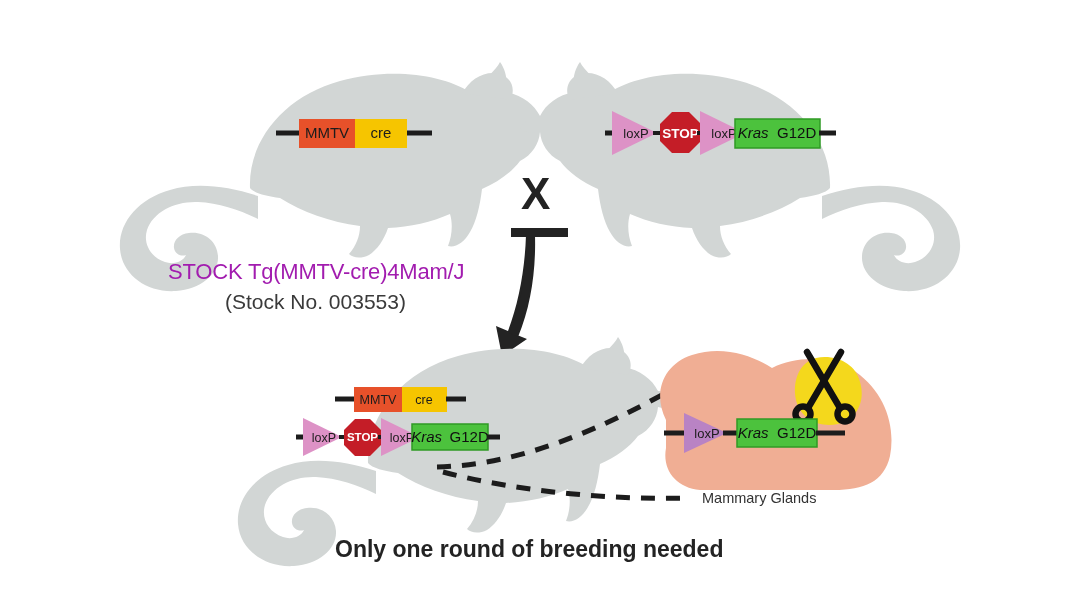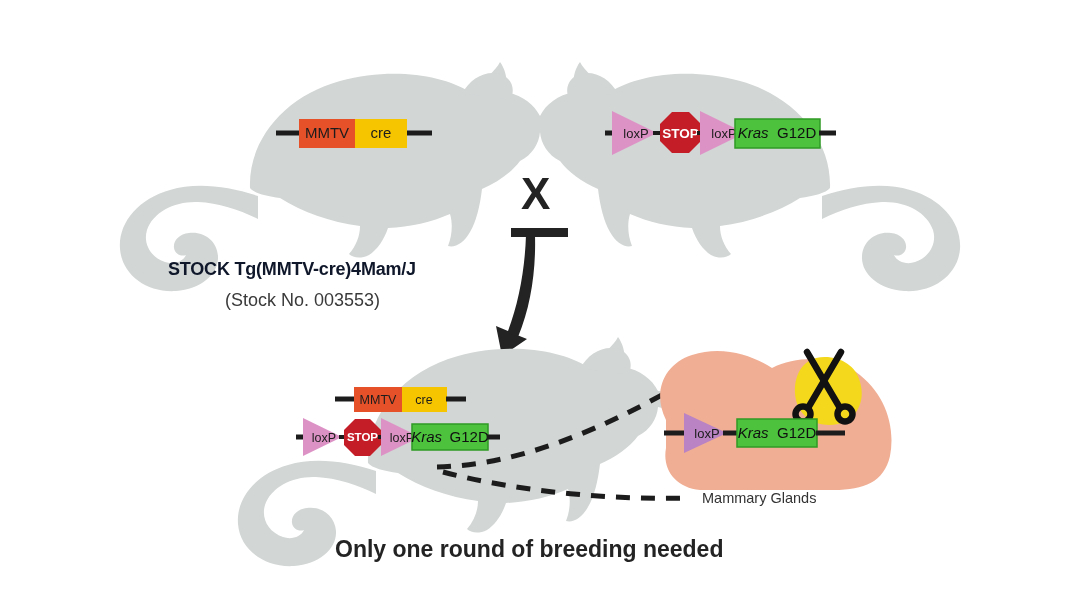--- a/index.html
+++ b/index.html
@@ -49,29 +49,29 @@
   .t-mmtv { font-size: 15px; fill: #1c1c1c; }
   .t-cre  { font-size: 15px; fill: #1c1c1c; }
   .t-kras-italic { font-size: 15px; fill: #101010; font-style: italic; }
   .t-kras-plain  { font-size: 15px; fill: #101010; }
   .t-stop { font-size: 13.5px; fill: #ffffff; font-weight: bold; letter-spacing: 0px; }
   .t-loxp { font-size: 13px; fill: #1c1c1c; }
   .t-small-construct { font-size: 12.5px; }
   .t-gland-label { font-size: 14.5px; fill: #333333; }
   .label-stock-line1 {
     position: absolute;
-    font-size: 18px;
-    font-weight: bold;
-    color: #0f172a;
+    font-size: 22px;
+    font-weight: normal;
+    color: #a21caf;
     letter-spacing: -0.2px;
     white-space: nowrap;
   }
   .label-stock-line2 {
     position: absolute;
-    font-size: 18px;
+    font-size: 21px;
     color: #3a3a3a;
     white-space: nowrap;
   }
   .label-bottom {
     position: absolute;
     font-size: 23px;
     font-weight: bold;
     color: #232323;
     white-space: nowrap;
     text-align: center;

